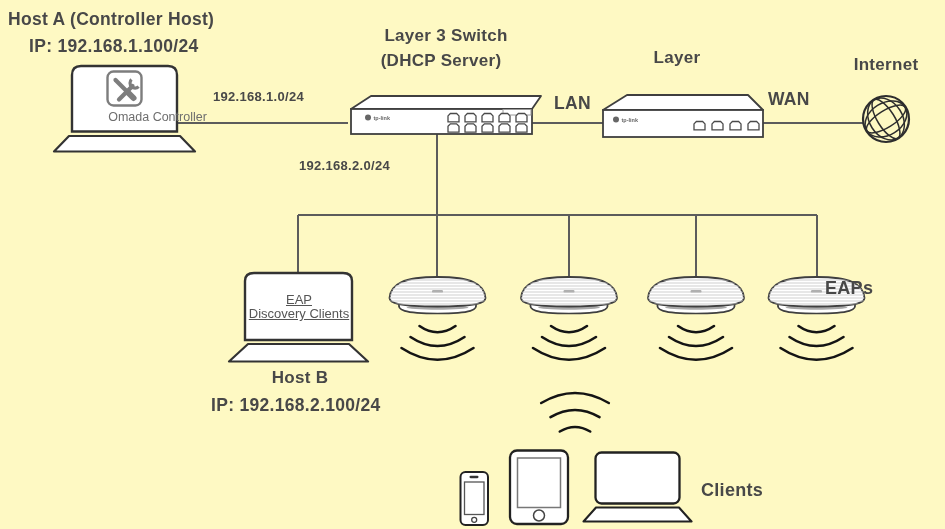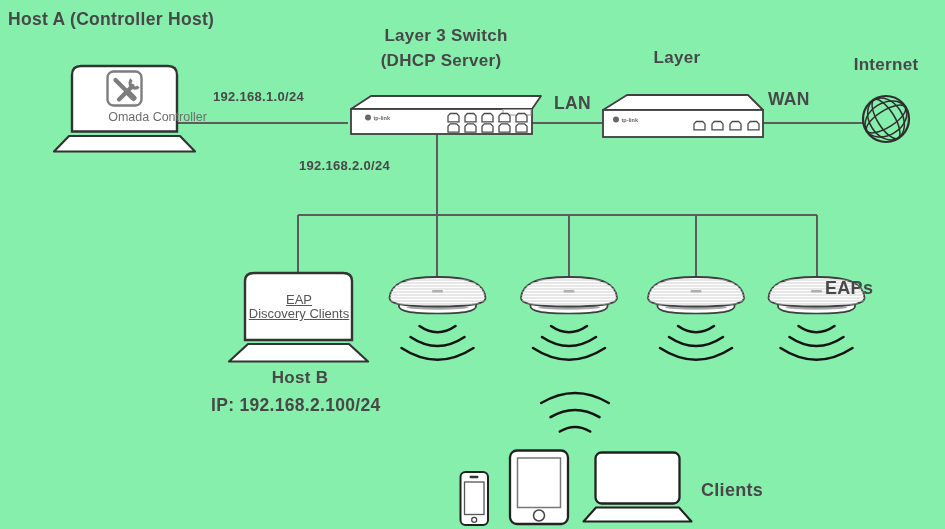--- a/index.html
+++ b/index.html
@@ -1,17 +1,17 @@
 <!DOCTYPE html>
 <html><head>
 <meta charset="utf-8">
 <style>
   html,body{margin:0;padding:0;background:#fff;}
   .stage{
-    position:relative;width:945px;height:529px;background:#86efac;overflow:hidden;
+    position:relative;width:945px;height:529px;background:#fef9c3;overflow:hidden;
     font-family:"Liberation Sans","DejaVu Sans",sans-serif;color:#484848;
   }
   .stage svg{position:absolute;left:0;top:0;}
   .lbl{
     position:absolute;white-space:nowrap;font-weight:700;color:#484848;
     letter-spacing:.3px;line-height:1.1;
   }
   .lbl.center{text-align:center;}
   .small{font-weight:400;letter-spacing:0;}
   .t17{font-size:17px;}
@@ -152,20 +152,21 @@
     <rect x="517.5" y="458" width="43" height="49.5" fill="none" stroke="#777" stroke-width="1.5"></rect>
     <circle cx="539" cy="515.5" r="5.5" fill="none" stroke="#444" stroke-width="1.5"></circle>
   </g>
   <g fill="#fff">
     <rect x="595.5" y="452.5" width="84" height="51" rx="6" stroke="#222" stroke-width="2.3"></rect>
     <polygon points="596,507.5 679,507.5 691.5,521.5 583.5,521.5" stroke="#222" stroke-width="2.1" stroke-linejoin="round"></polygon>
   </g>
 </svg>
 
 <div class="lbl t175" style="left:8px;top:10px;">Host A (Controller Host)</div>
+<div class="lbl t175" style="left:29px;top:37px;">IP: 192.168.1.100/24</div>
 <div class="lbl t165" style="left:213px;top:90px;">192.168.1.0/24</div>
 <div class="lbl t17 center" style="left:346px;top:27px;width:200px;">Layer 3 Switch</div>
 <div class="lbl t17 center" style="left:346px;top:52px;width:190px;">(DHCP Server)</div>
 <div class="lbl t175" style="left:554px;top:94px;">LAN</div>
 <div class="lbl t17 center" style="left:621px;top:49px;width:112px;">Layer</div>
 <div class="lbl t175" style="left:768px;top:90px;">WAN</div>
 <div class="lbl t17 center" style="left:845px;top:56px;width:82px;">Internet</div>
 <div class="lbl t165" style="left:299px;top:159px;">192.168.2.0/24</div>
 <div class="lbl t18" style="left:825px;top:279px;">EAPs</div>
 <div class="lbl t17 center" style="left:231px;top:369px;width:138px;">Host B</div>

